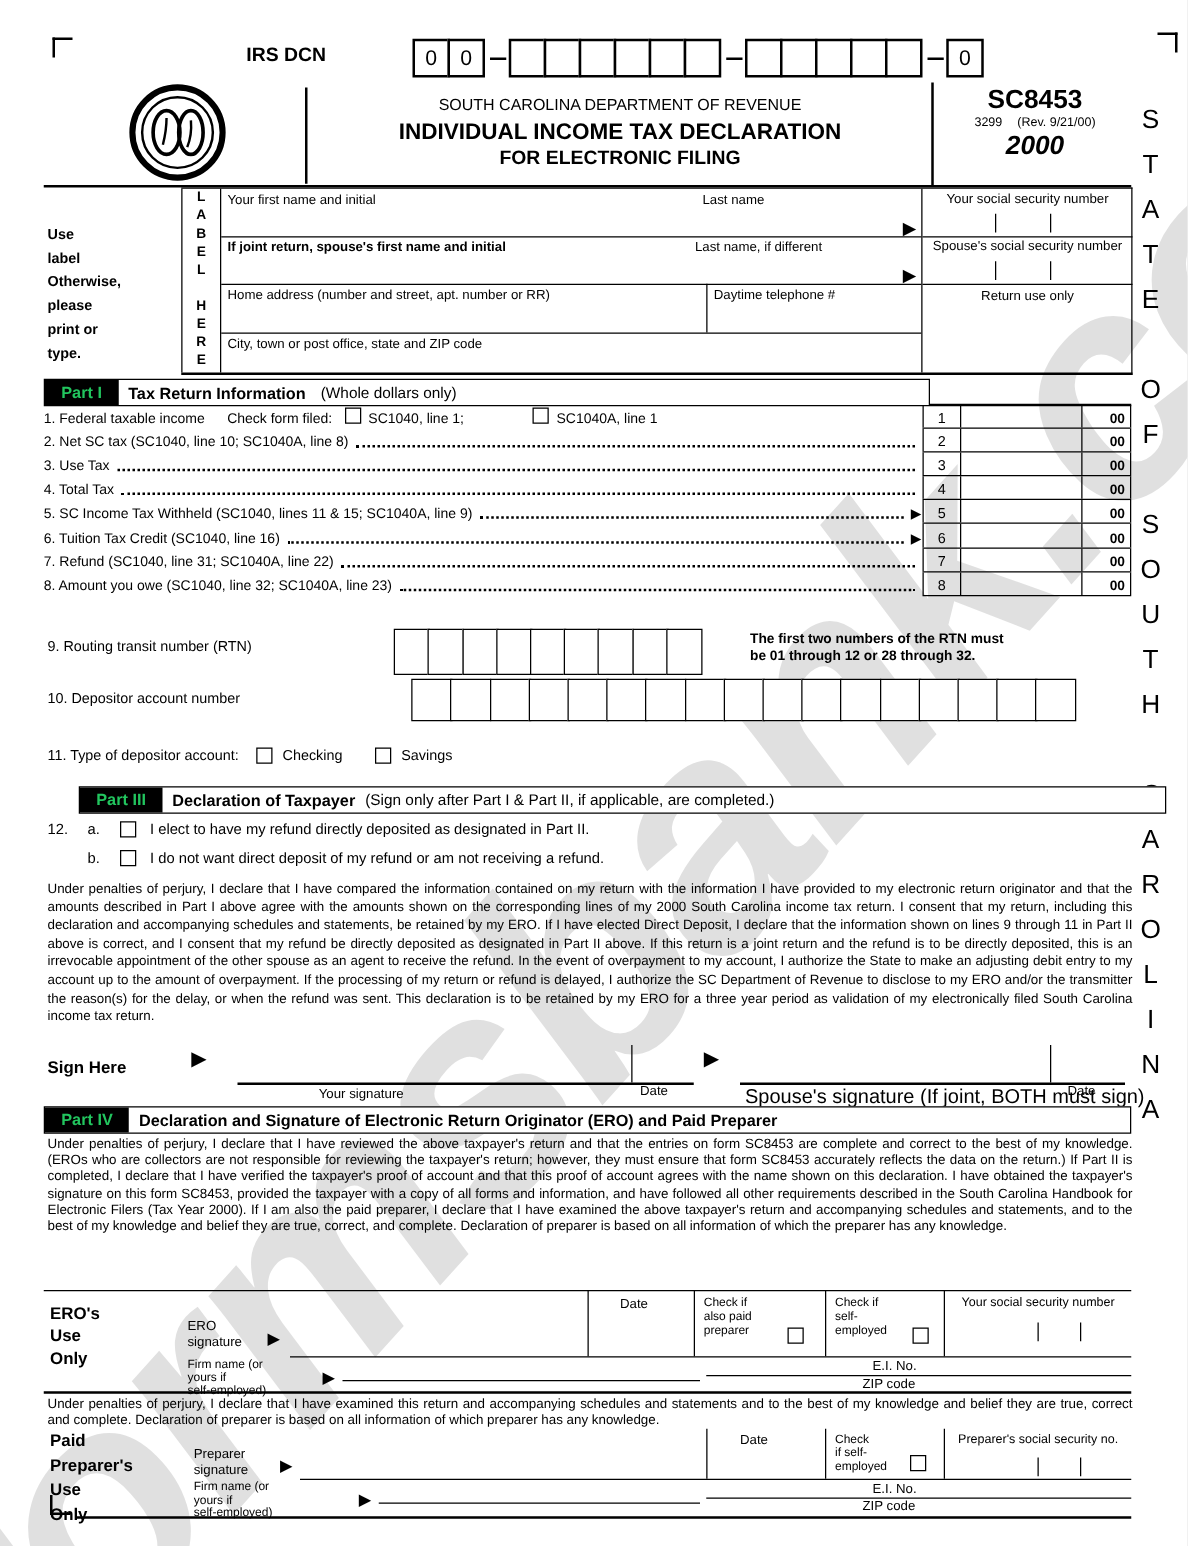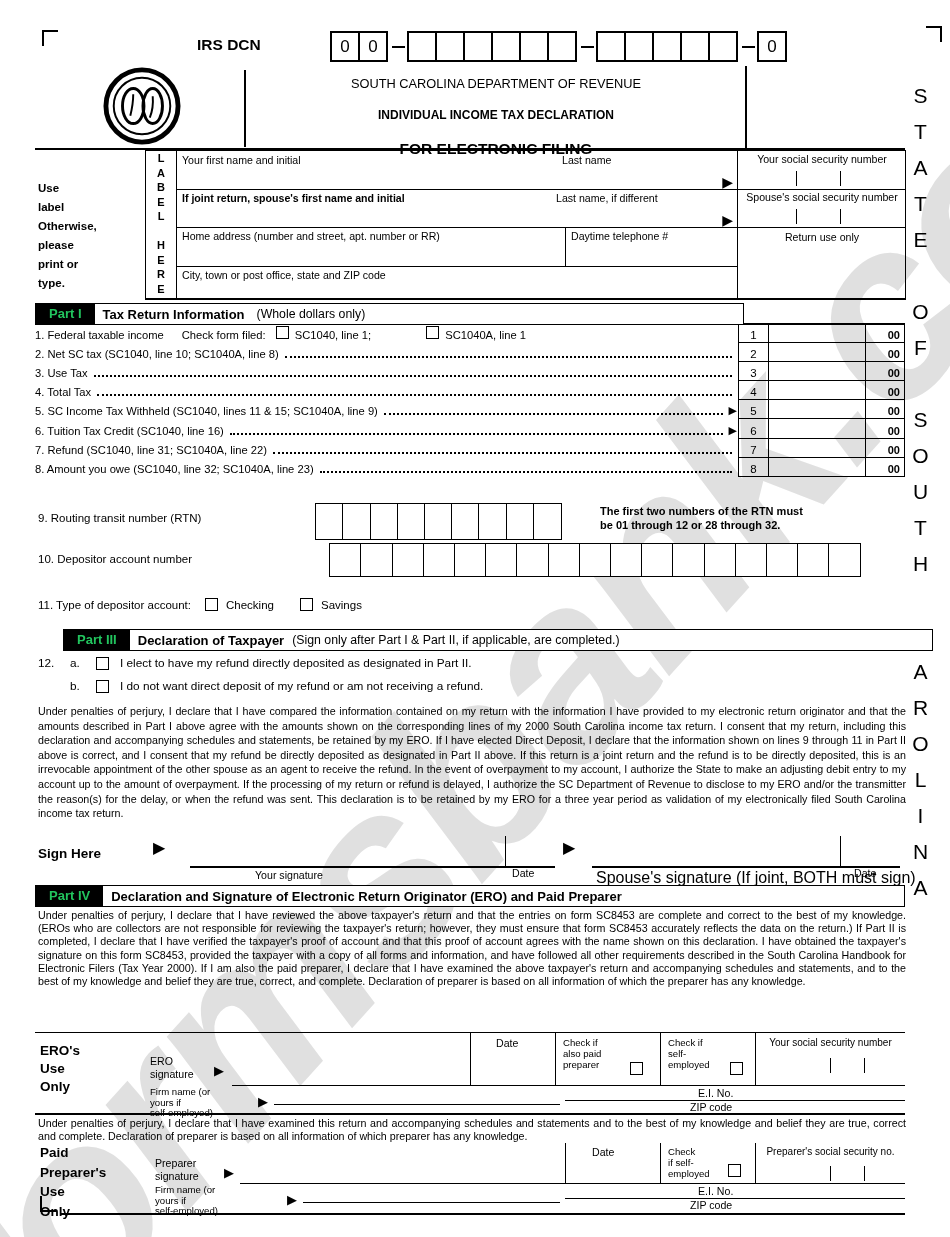--- a/index.html
+++ b/index.html
@@ -100,24 +100,32 @@
   <svg class="abs z" style="left:103px;top:66px;" width="78" height="80" viewBox="0 0 80 80">
     <circle cx="40" cy="40" r="37" fill="none" stroke="#000" stroke-width="5"></circle>
     <circle cx="40" cy="40" r="29" fill="none" stroke="#000" stroke-width="2"></circle>
     <ellipse cx="31" cy="40" rx="11" ry="18" fill="none" stroke="#000" stroke-width="3"></ellipse>
     <ellipse cx="51" cy="40" rx="10" ry="18" fill="none" stroke="#000" stroke-width="3"></ellipse>
     <path d="M28 50 q3-12 3-22 M48 52 q4-10 3-22" stroke="#000" stroke-width="2" fill="none"></path>
   </svg>
   <div class="vline z" style="left:244px;top:70px;height:77px;border-left-width:2px;"></div>
   <div class="abs z ctr" style="left:250px;top:76px;width:492px;">
     <div style="font-size:12.8px;">SOUTH CAROLINA DEPARTMENT OF REVENUE</div>
-    <div class="b" style="font-size:12px;margin-top:17px;">INDIVIDUAL INCOME TAX DECLARATION</div>
-    <div class="b" style="font-size:15.5px;margin-top:18px;">FOR ELECTRONIC FILING</div>
+    <div class="b" style="font-size:18px;margin-top:4px;">INDIVIDUAL INCOME TAX DECLARATION</div>
+    <div class="b" style="font-size:15.5px;margin-top:2px;">FOR ELECTRONIC FILING</div>
   </div>
   <div class="vline z" style="left:745px;top:66px;height:82px;border-left-width:2px;"></div>
+  <div class="abs z ctr" style="left:752px;top:68px;width:152px;">
+    <div class="b" style="font-size:21px;">SC8453</div>
+    <div style="display:flex;justify-content:center;gap:12px;font-size:10px;margin-top:1px;">
+      <span>3299</span>
+      <span>(Rev. 9/21/00)</span>
+    </div>
+    <div class="b" style="font-size:21px;font-style:italic;margin-top:1px;">2000</div>
+  </div>
   <div class="hline hv z" style="left:35px;top:148px;width:870px;"></div>
 
   <div class="abs z b pre" style="left:38px;top:179px;font-size:11.5px;line-height:19px;width:105px;">Use
 label
 Otherwise,
 please
 print or
 type.</div>
 
   <div class="abs z" style="left:145px;top:150px;width:760px;height:147px;border-top:1.6px solid #000;border-bottom:2.4px solid #000;border-right:1.6px solid #000;">

